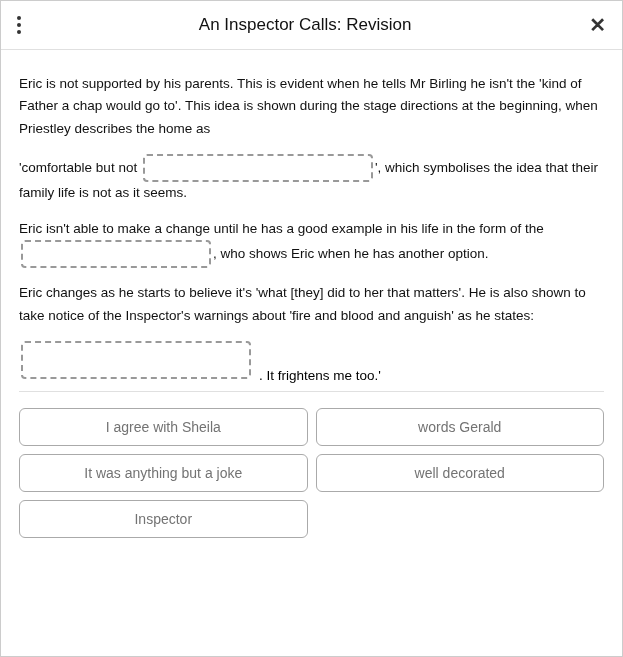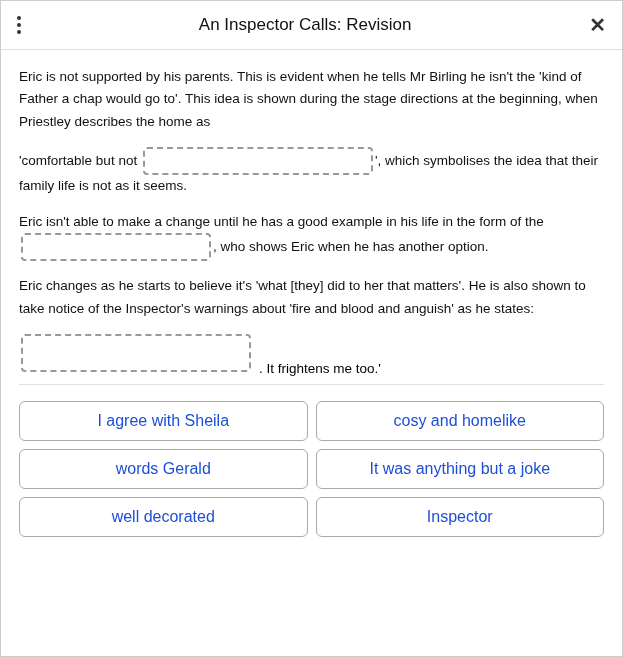--- a/index.html
+++ b/index.html
@@ -16,20 +16,21 @@
       overflow: hidden;
     }
 
     .app-container {
       width: 623px;
       min-height: 657px;
       background: #fff;
       border: 1px solid #ccc;
       display: flex;
       flex-direction: column;
+      gap: 7px;
     }
 
     
     .header {
       display: flex;
       align-items: center;
       justify-content: space-between;
       padding: 12px 16px;
       border-bottom: 1px solid #e0e0e0;
     }
@@ -122,22 +123,22 @@
       grid-template-columns: 1fr 1fr;
       gap: 8px;
       padding: 8px 0;
     }
 
     .word-tile {
       border: 1.5px solid #aaa;
       border-radius: 6px;
       padding: 10px 8px;
       text-align: center;
-      font-size: 16px;
-      color: #1d4ed8;
+      font-size: 14px;
+      color: #737373;
       cursor: pointer;
       background: #fff;
       user-select: none;
     }
 
     .separator {
       border: none;
       border-top: 1px solid #e0e0e0;
       margin: 8px 0;
     }
@@ -189,21 +190,20 @@
 
     <div class="frightens-line">
       <div class="drop-zone drop-zone-large"></div>
       <span class="frightens-text">. It frightens me too.'</span>
     </div>
 
     <hr class="separator">
 
     <div class="word-bank">
       <div class="word-tile">I agree with Sheila</div>
-      <div class="word-tile">cosy and homelike</div>
       <div class="word-tile">words Gerald</div>
       <div class="word-tile">It was anything but a joke</div>
       <div class="word-tile">well decorated</div>
       <div class="word-tile">Inspector</div>
     </div>
 
   </div>
 </div>
 
 </body></html>

